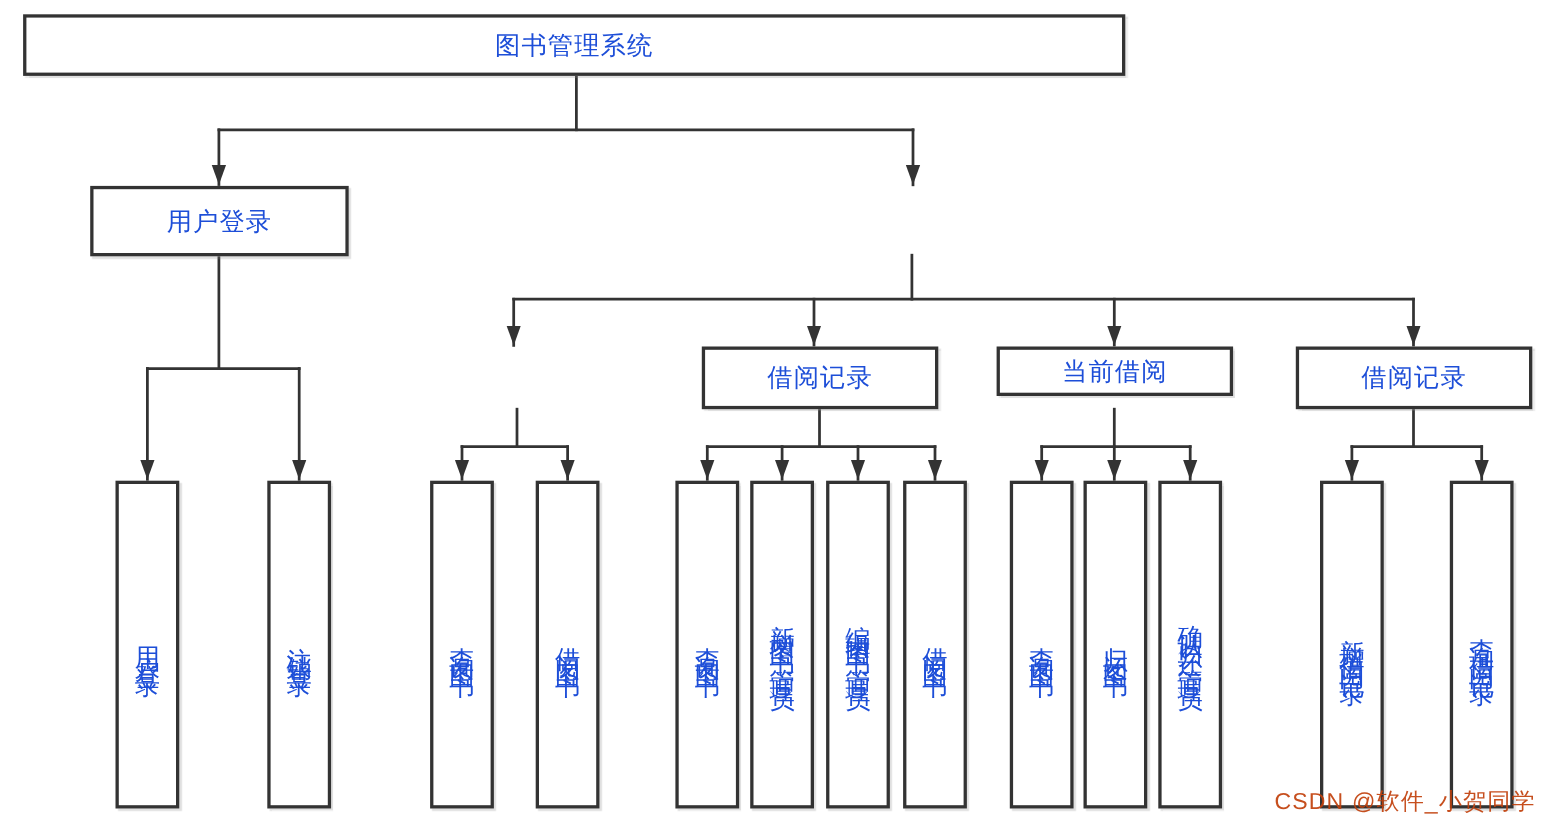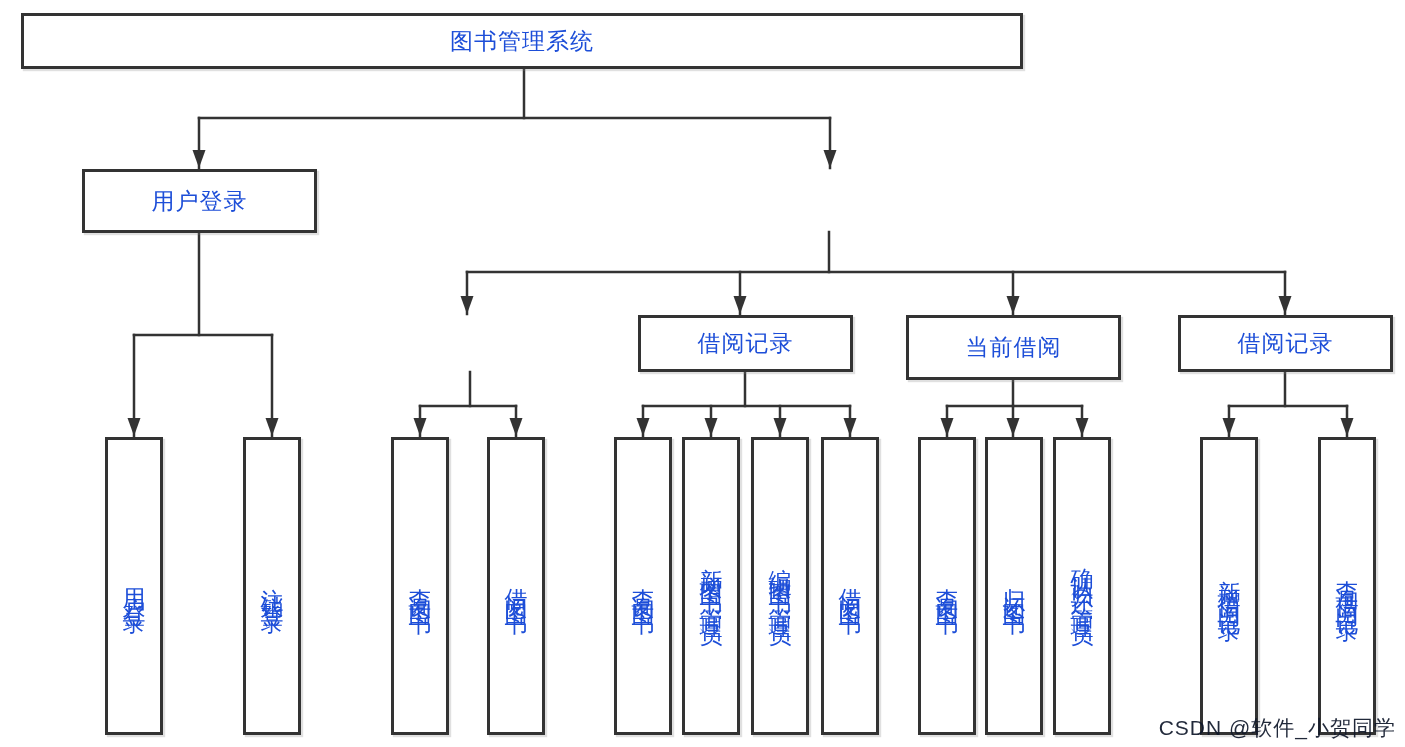--- a/index.html
+++ b/index.html
@@ -38,42 +38,42 @@
     letter-spacing: 8px;
     line-height: 1;
     white-space: nowrap;
   }
   
   .n-root  { left: 21px;   top: 13px;  width: 1002px; height: 56px; }
   .n-l2-0  { left: 82px;   top: 169px; width: 235px;  height: 64px; }
   .n-l2-1  { left: 712px;  top: 169px; width: 235px;  height: 63px; }
   .n-l3-0  { left: 362px;  top: 315px; width: 215px;  height: 57px; }
   .n-l3-1  { left: 638px;  top: 315px; width: 215px;  height: 57px; }
-  .n-l3-2  { left: 906px;  top: 315px; width: 215px;  height: 65px; }
+  .n-l3-2  { left: 906px;  top: 315px; width: 215px;  height: 45px; }
   .n-l3-3  { left: 1178px; top: 315px; width: 215px;  height: 57px; }
   .leaf    { top: 437px; width: 58px; height: 298px; }
   .n-lf-0  { left: 105px; }
   .n-lf-1  { left: 243px; }
   .n-lf-2  { left: 391px; }
   .n-lf-3  { left: 487px; }
   .n-lf-4  { left: 614px; }
   .n-lf-5  { left: 682px; }
   .n-lf-6  { left: 751px; }
   .n-lf-7  { left: 821px; }
   .n-lf-8  { left: 918px; }
   .n-lf-9  { left: 985px; }
   .n-lf-10 { left: 1053px; }
   .n-lf-11 { left: 1200px; }
   .n-lf-12 { left: 1318px; }
   #watermark {
     position: absolute;
     right: 9px;
     bottom: 5px;
     font-size: 21px;
-    color: #0f172a;
+    color: #c2410c;
     opacity: 0.92;
     z-index: 5;
     letter-spacing: 1px;
   }
   line, .edge { stroke: #333333; stroke-width: 2.5; stroke-linecap: square; }
 </style>
 </head>
 <body>
 
 <div id="canvas">

